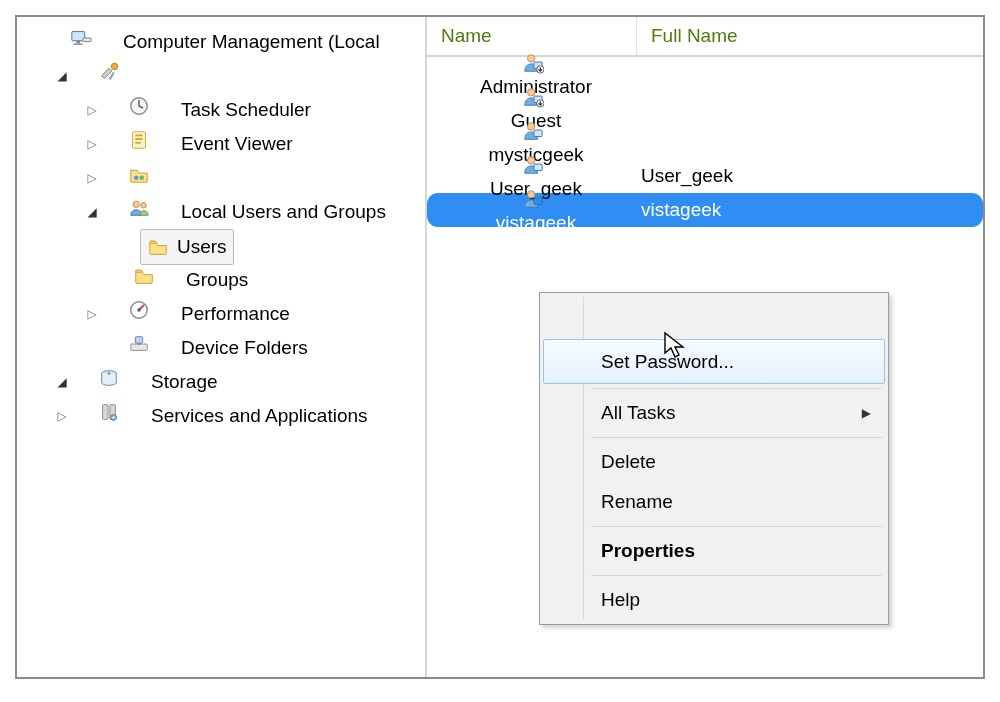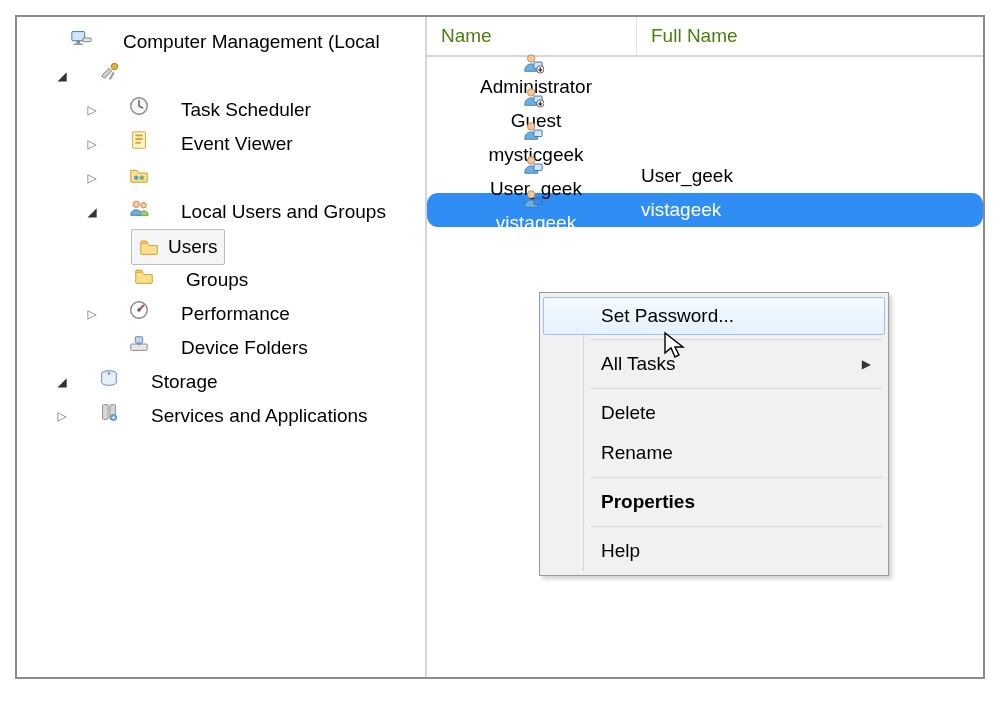--- a/index.html
+++ b/index.html
@@ -47,20 +47,21 @@
   .tree-row.selected {
     
   }
   .tree-row .sel {
     border: 1px solid #bdbdbd;
     background: #f5f5f5;
     padding: 0 6px 0 4px;
     border-radius: 2px;
     display: inline-flex;
     align-items: center;
+    margin-left: 9px;
   }
   .glyph {
     width: 14px;
     display: inline-block;
     text-align: center;
     font-size: 12px;
     color: #6e6e6e;
     margin-right: 4px;
     user-select: none;
     font-family: Arial, sans-serif;
@@ -135,21 +136,22 @@
     height: 40px;
     display: flex;
     align-items: center;
     padding-left: 58px;
     border-radius: 2px;
   }
   .ctx-item.hover {
     background: linear-gradient(#f6fbff, #e4f1fd);
     border: 1px solid #99c3eb;
     padding-left: 57px;
-    height: 38px;
+    height: 45px;
+    margin-top: 42px;
   }
   .ctx-item .arrow {
     position: absolute;
     right: 14px;
     font-size: 12px;
     color: #333;
   }
   .ctx-item.bold { font-weight: 700; }
   .ctx-sep {
     margin: 4px 3px 4px 48px;

